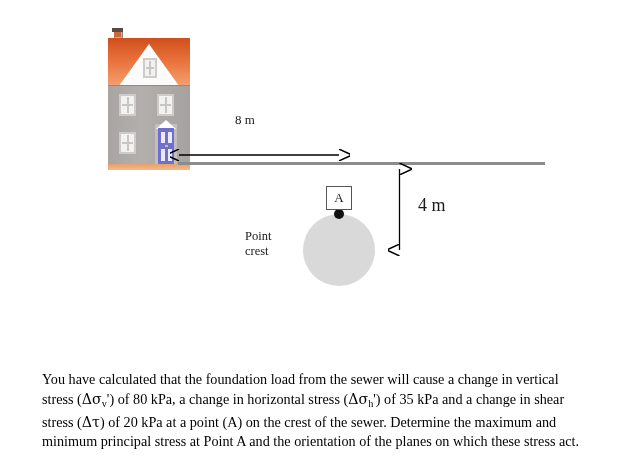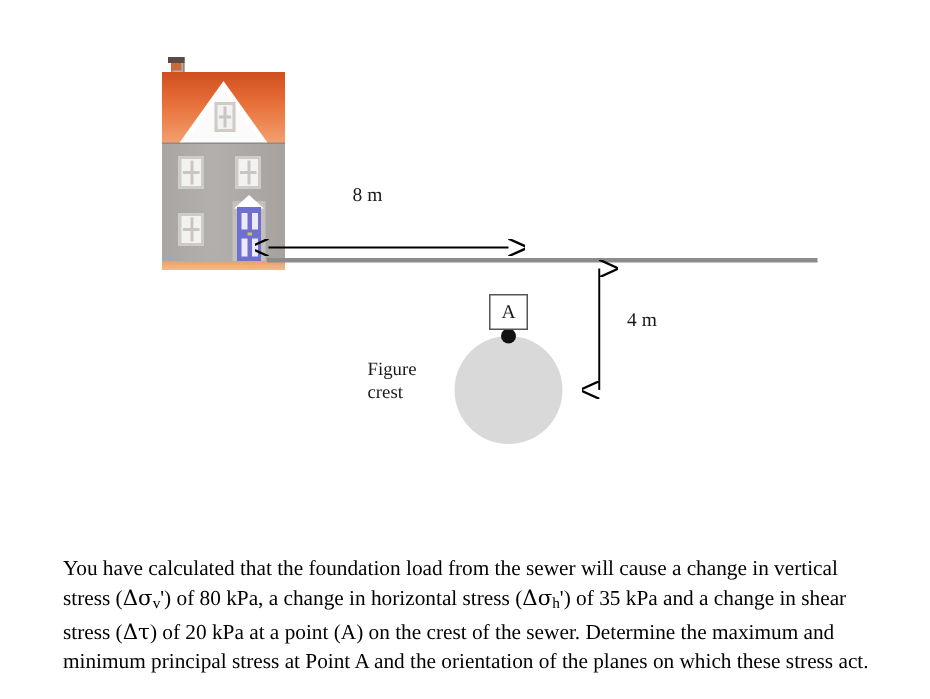--- a/index.html
+++ b/index.html
@@ -11,21 +11,21 @@
     height: 466px;
     background: #ffffff;
     font-family: "Liberation Serif", serif;
     color: #000000;
     overflow: hidden;
     position: relative;
   }
 
   .figure-area {
     position: absolute;
-    left: 0; top: 10px;
+    left: 0; top: 0;
     width: 556px;
     height: 340px;
     padding-left: 36px;
   }
 
   
   .house {
     position: absolute;
     left: 108px;
     top: 28px;
@@ -219,21 +219,21 @@
     position: absolute;
     left: 170px;
     top: 144px;
   }
 
   
   .dim-v-label {
     position: absolute;
     left: 418px;
     top: 195px;
-    font-size: 13px;
+    font-size: 18px;
     font-family: "Liberation Serif", serif;
     color: #1a1a1a;
   }
   .dim-v-svg {
     position: absolute;
     left: 388px;
     top: 160px;
   }
 
   
@@ -370,21 +370,21 @@
       </marker>
     </defs>
     <line x1="11.5" y1="9" x2="11.5" y2="90" stroke="#000" stroke-width="1.3" marker-start="url(#arrU)" marker-end="url(#arrD)"></line>
   </svg>
   <div class="dim-v-label">4 m</div>
 
   <div class="sewer-circle"></div>
   <div class="point-dot"></div>
   <div class="a-box">A</div>
   <div class="trunk-label">
-    <span>Figure</span><br>
+    <span>Point</span><br>
     <span>crest</span>
   </div>
 
 </div>
 
 <div class="question-block">
   <p><span>You have calculated that the foundation load from the sewer will cause a change in</span>
     <span>vertical stress (</span><span class="sym">Δσ</span><sub>v</sub><span>')</span><span> of 80 kPa, a change in horizontal stress (</span><span class="sym">Δσ</span><sub>h</sub><span>')</span><span> of 35 kPa and a</span>
     <span>change in shear stress (</span><span class="sym">Δτ</span><span>) of 20 kPa at a point (A) on the crest of the sewer.</span>
     <span>Determine the maximum and minimum principal stress at Point A and the orientation</span>

